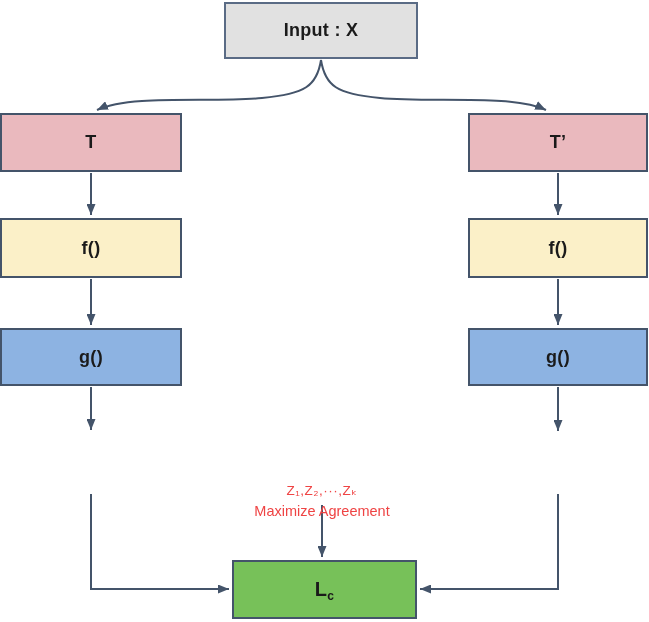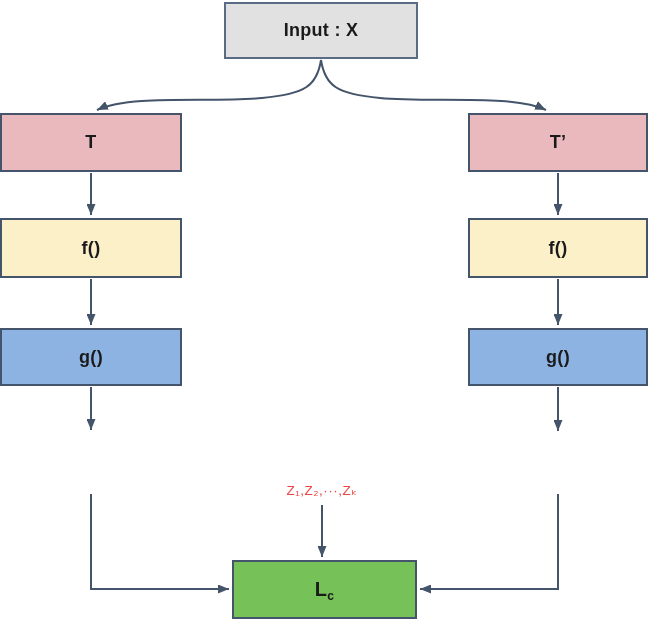--- a/index.html
+++ b/index.html
@@ -106,20 +106,21 @@
   </div>
   <div class="box fill-yellow box-f-r">
     <span>f()</span>
   </div>
   <div class="box fill-blue box-g-r">
     <span>g()</span>
   </div>
 
   <div class="agreement">
     <div class="line1">Z₁,Z₂,···,Zₖ</div>
+    <div class="line2">Maximize Agreement</div>
   </div>
 
   <div class="box fill-green box-loss">
     <span>L</span>
       <span class="loss-sub">c</span>
   </div>
 
 </div>
 
 </body></html>

